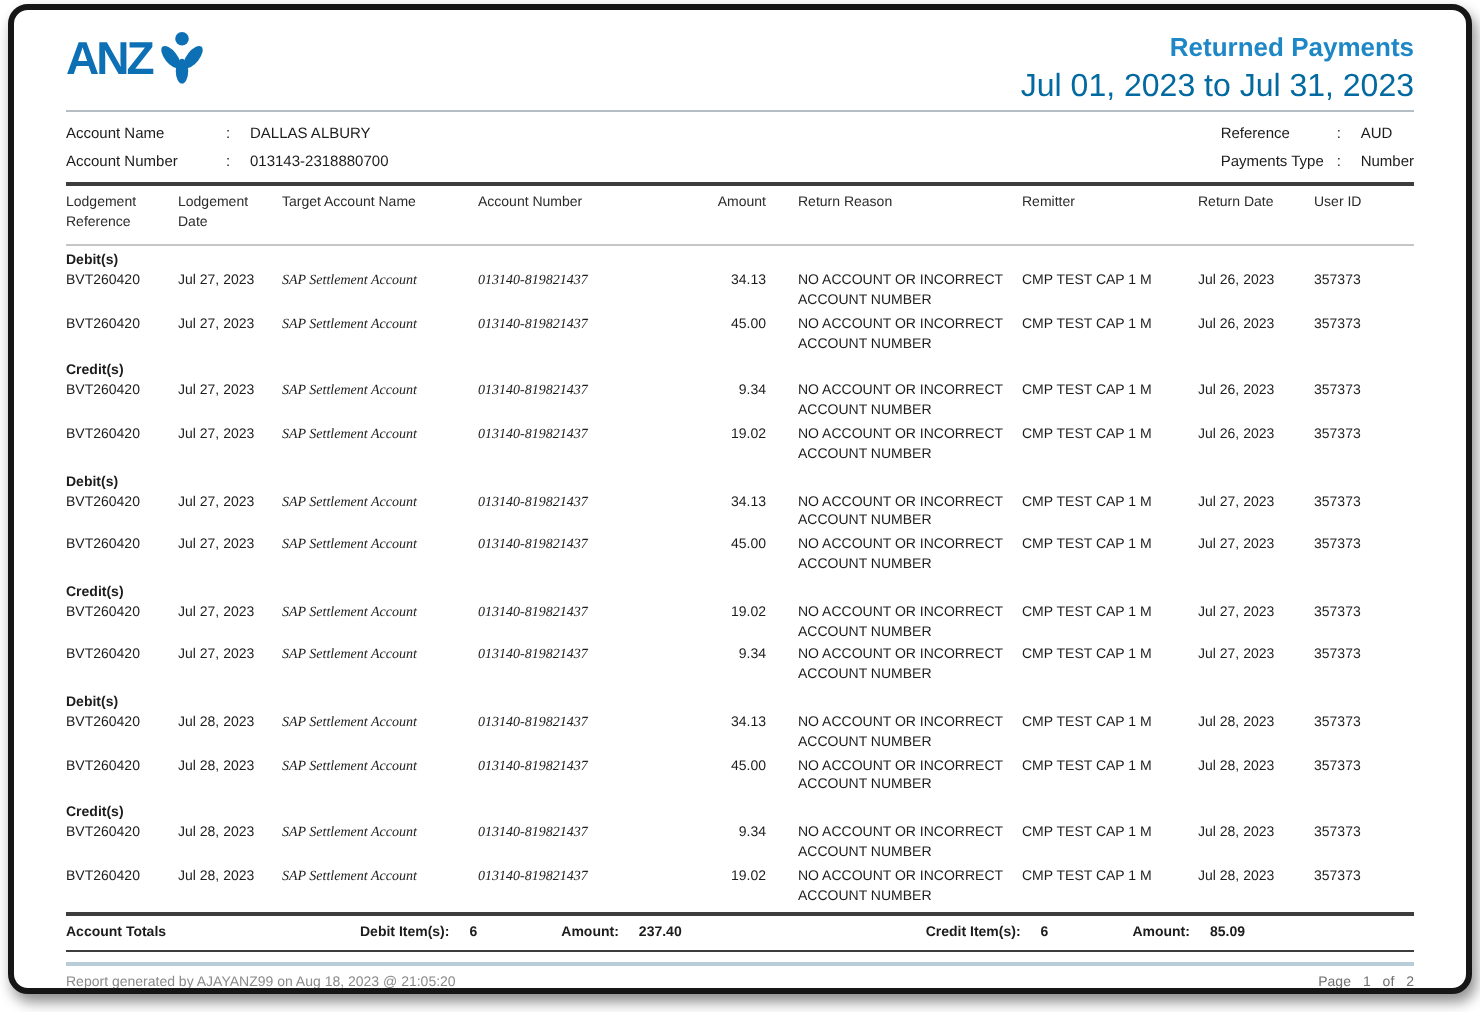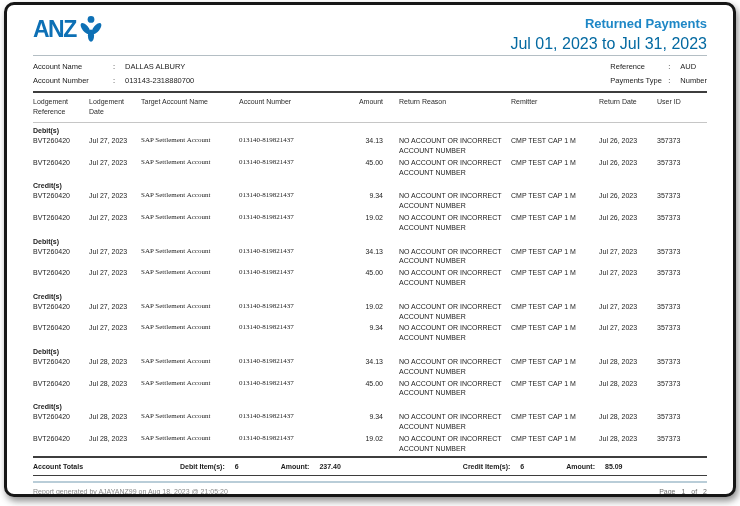--- a/index.html
+++ b/index.html
@@ -32,21 +32,21 @@
   
   .grid-row { display:grid; grid-template-columns:56px 52px 98px 100px 60px 112px 88px 58px 52px; }
   .thead { font-size:7px; color:#2b2b2b; padding:4px 0 5px; border-bottom:1px solid #c6c6c6; line-height:1.45; }
   .thead .hcell { padding-right:6px; }
   .thead .h-amount { text-align:right; padding-right:16px; }
   .tbody { font-size:7px; color:#1c1c1c; }
   .section-label { font-size:7px; font-weight:bold; color:#1c1c1c; padding:4px 0 1px; }
   .trow { line-height:1.4; padding:1px 0; }
   .cell { padding-right:6px; }
   .cell.amount { text-align:right; padding-right:16px; }
-  .cell.target_account_name, .cell.account_number { font-family:"Liberation Serif", serif; }
+  .cell.target_account_name, .cell.account_number { font-family:"Liberation Serif", serif;font-style:italic; }
 
   
   .totals { display:flex; align-items:center; font-size:7px; font-weight:bold; color:#1c1c1c;
             border-top:2px solid #3d3d3d; border-bottom:1.4px solid #3d3d3d; padding:5px 0; margin-top:2px; }
   .totals .t-label { width:147px; }
   .totals .gap-s { margin-left:10px; }
   .totals .gap-m { margin-left:42px; }
   .totals .gap-l { margin-left:122px; }
 
   .hr2 { border-top:2px solid #b9cdd8; margin-top:5px; }

